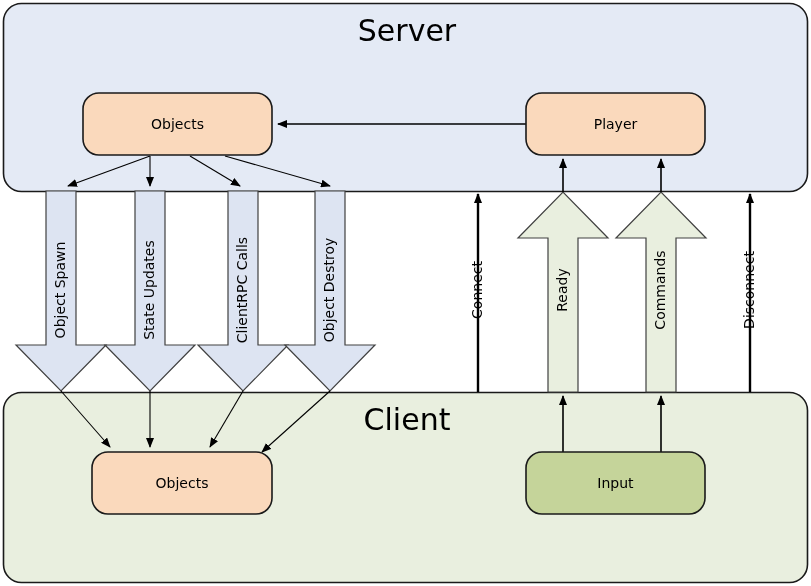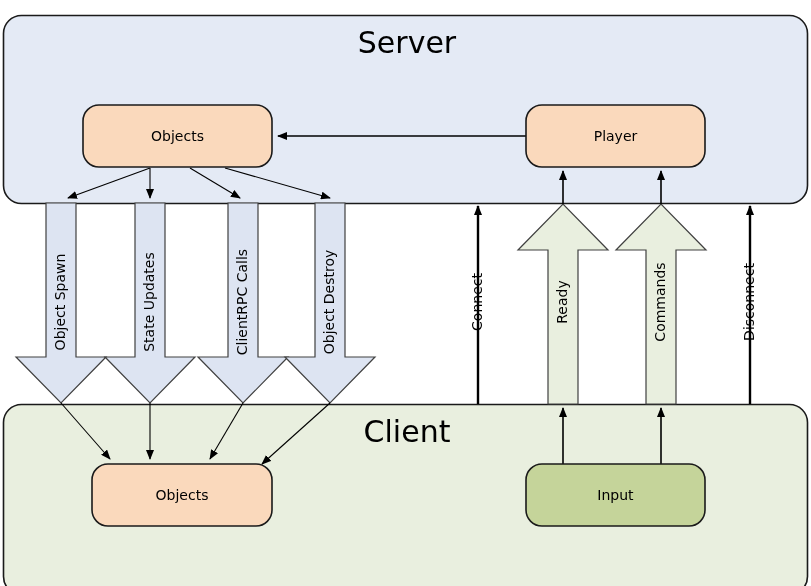--- a/index.html
+++ b/index.html
@@ -14,21 +14,20 @@
     font-family: "DejaVu Sans", "Liberation Sans", sans-serif;
     overflow: hidden;
     position: relative;
   }
   #diagram-root {
     position: absolute;
     left: 0;
     top: 0;
     width: 811px;
     height: 473px;
-    margin-top: 12px;
   }
   svg#diagram-svg {
     position: absolute;
     left: 0;
     top: 0;
     width: 811px;
     height: 586px;
     display: block;
   }
   .panel-title {

